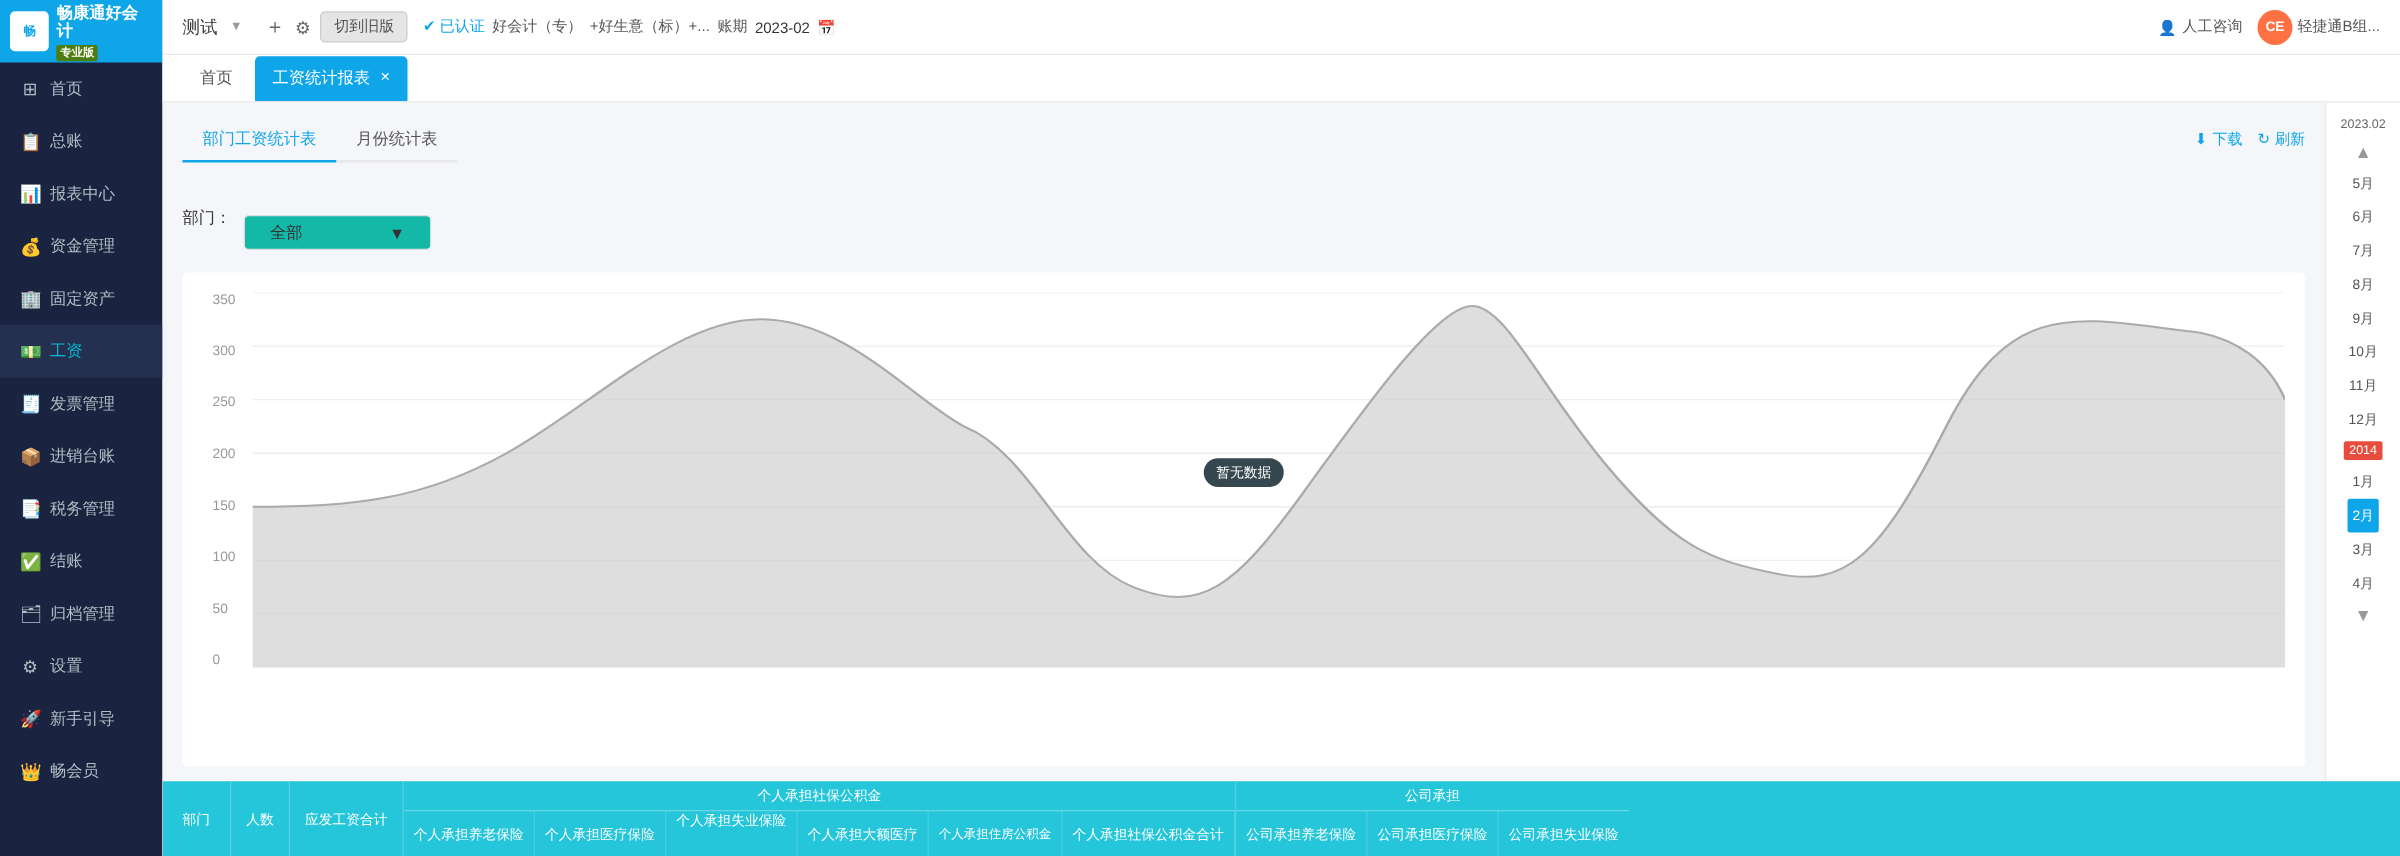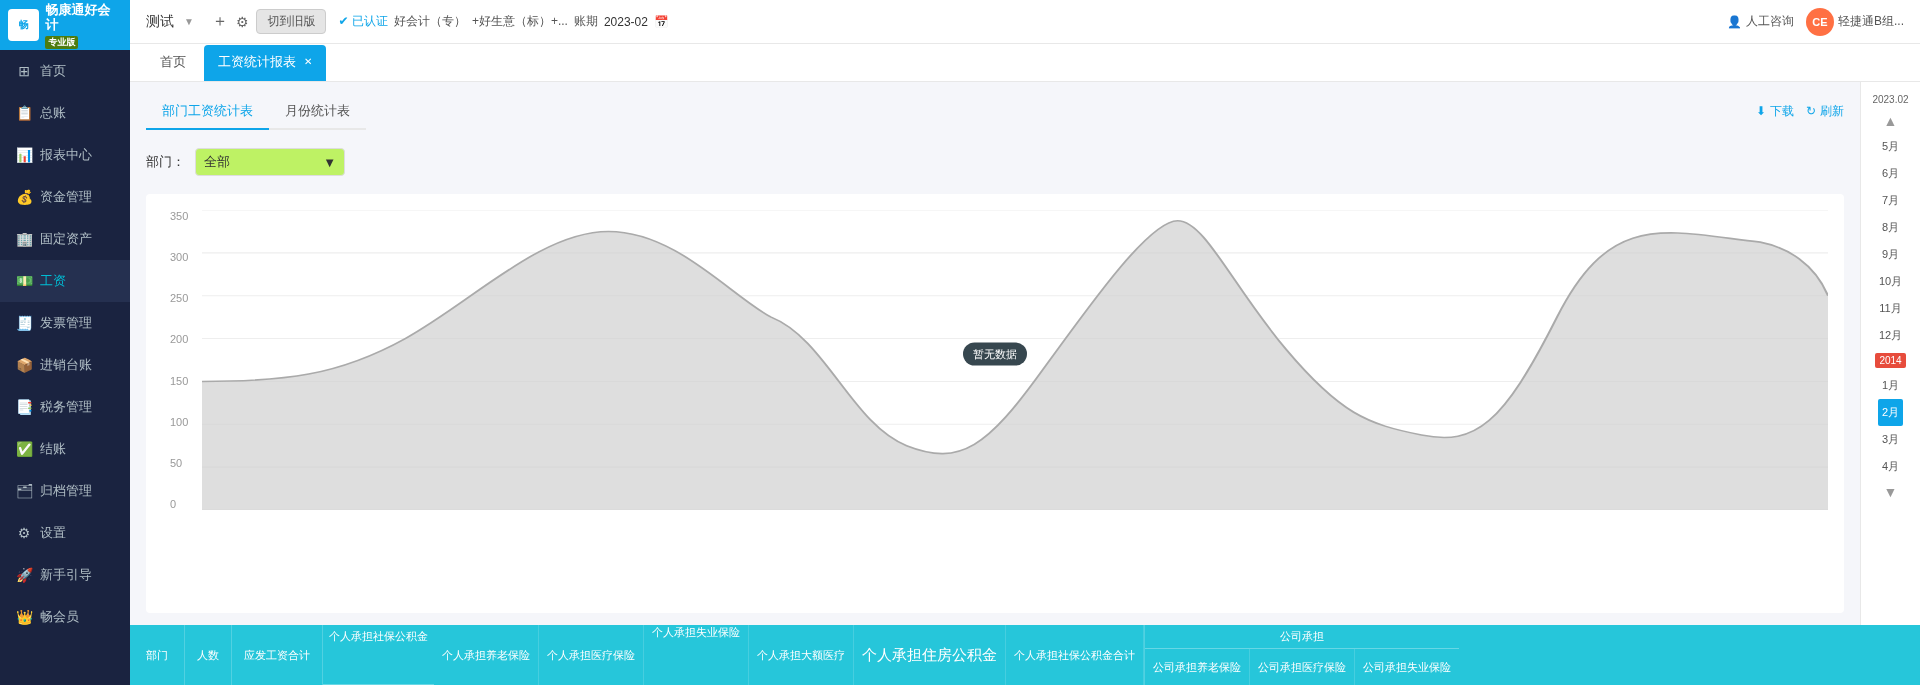--- a/index.html
+++ b/index.html
@@ -146,27 +146,28 @@
       display: flex;
       align-items: center;
       gap: 10px;
       padding: 8px 0;
     }
     .filter-select {
       display: flex;
       align-items: center;
       border: 1px solid #ddd;
       border-radius: 4px;
-      padding: 4px 8px;
-      background: #bef264;
+      padding: 4px 20px;
+      background: #14b8a6;
       cursor: pointer;
       width: 150px;
       font-size: 13px;
       color: #333;
       justify-content: space-between;
+      margin-top: 24px;
     }
     .toolbar-btn {
       display: flex;
       align-items: center;
       gap: 4px;
       color: #0ea5e9;
       font-size: 12px;
       cursor: pointer;
     }
 
@@ -471,38 +472,38 @@
         <div style="flex:1;display:flex;align-items:center;justify-content:center;padding:0 12px;color:white;font-size:11px;">
           <span>人数</span>
         </div>
       </div>
       <div style="display:flex;flex-direction:column;height:100%;border-right:1px solid rgba(255,255,255,0.2);">
         <div style="flex:1;display:flex;align-items:center;justify-content:center;padding:0 12px;color:white;font-size:11px;">
           <span>应发工资合计</span>
         </div>
       </div>
 
-      <div style="display:flex;flex-direction:row;height:100%;border-right:1px solid rgba(255,255,255,0.2);">
+      <div style="display:flex;flex-direction:column;height:100%;border-right:1px solid rgba(255,255,255,0.2);">
         <div style="border-bottom:1px solid rgba(255,255,255,0.3);padding:4px 6px;color:white;font-size:11px;text-align:center;white-space:nowrap;">
           <span>个人承担社保公积金</span>
         </div>
         <div style="display:flex;flex:1;">
           <div style="padding:0 8px;display:flex;align-items:center;color:white;font-size:11px;border-right:1px solid rgba(255,255,255,0.15);white-space:nowrap;">
               <span>个人承担养老保险</span>
             </div>
           <div style="padding:0 8px;display:flex;align-items:center;color:white;font-size:11px;border-right:1px solid rgba(255,255,255,0.15);white-space:nowrap;">
               <span>个人承担医疗保险</span>
             </div>
           <div style="padding:0 8px;display:flex;align-items:flex-start;color:white;font-size:11px;border-right:1px solid rgba(255,255,255,0.15);white-space:nowrap;">
               <span>个人承担失业保险</span>
             </div>
           <div style="padding:0 8px;display:flex;align-items:center;color:white;font-size:11px;border-right:1px solid rgba(255,255,255,0.15);white-space:nowrap;">
               <span>个人承担大额医疗</span>
             </div>
-          <div style="padding:0 8px;display:flex;align-items:center;color:white;font-size:15px;border-right:1px solid rgba(255,255,255,0.15);white-space:nowrap;">
+          <div style="padding:0 8px;display:flex;align-items:center;color:white;font-size:10px;border-right:1px solid rgba(255,255,255,0.15);white-space:nowrap;">
               <span>个人承担住房公积金</span>
             </div>
           <div style="padding:0 8px;display:flex;align-items:center;color:white;font-size:11px;border-right:1px solid rgba(255,255,255,0.15);white-space:nowrap;">
               <span>个人承担社保公积金合计</span>
             </div>
         </div>
       </div>
 
       <div style="display:flex;flex-direction:column;height:100%;">
         <div style="border-bottom:1px solid rgba(255,255,255,0.3);padding:4px 6px;color:white;font-size:11px;text-align:center;white-space:nowrap;">

